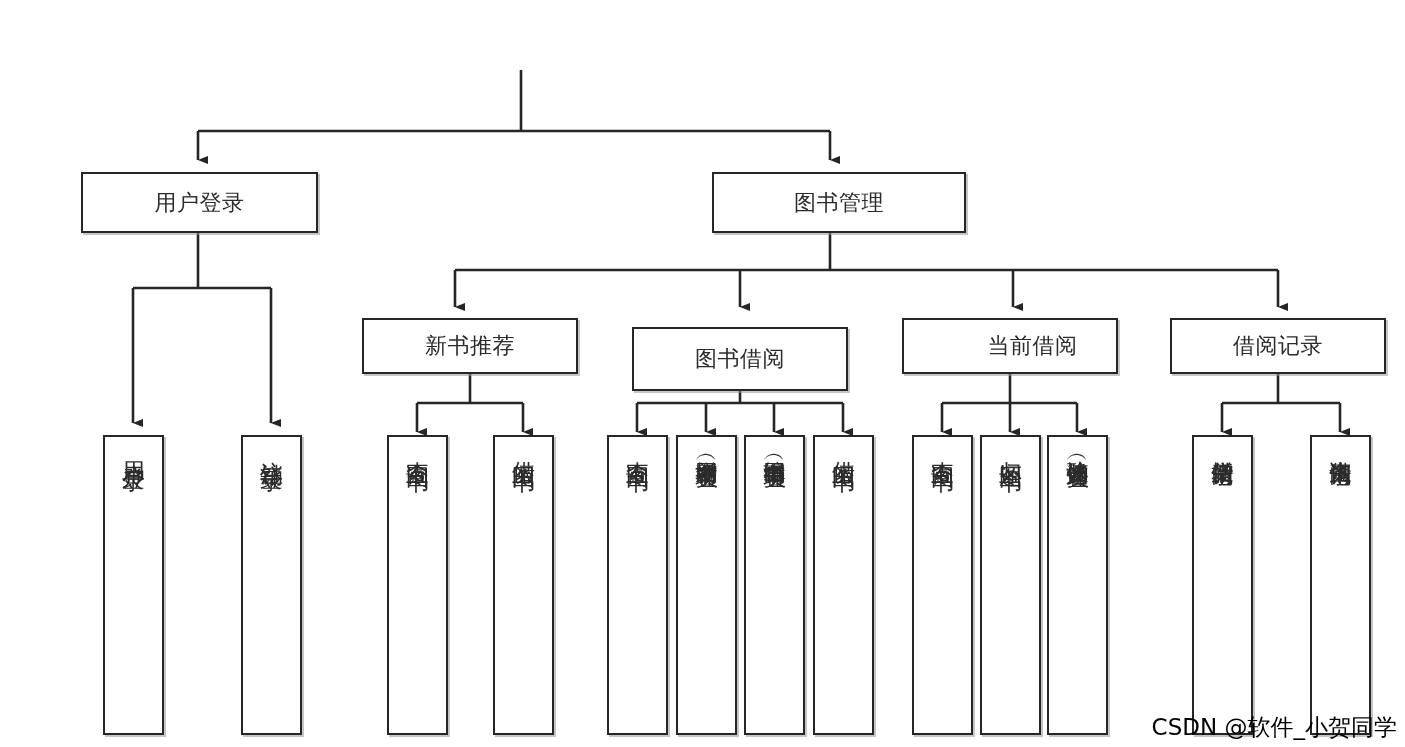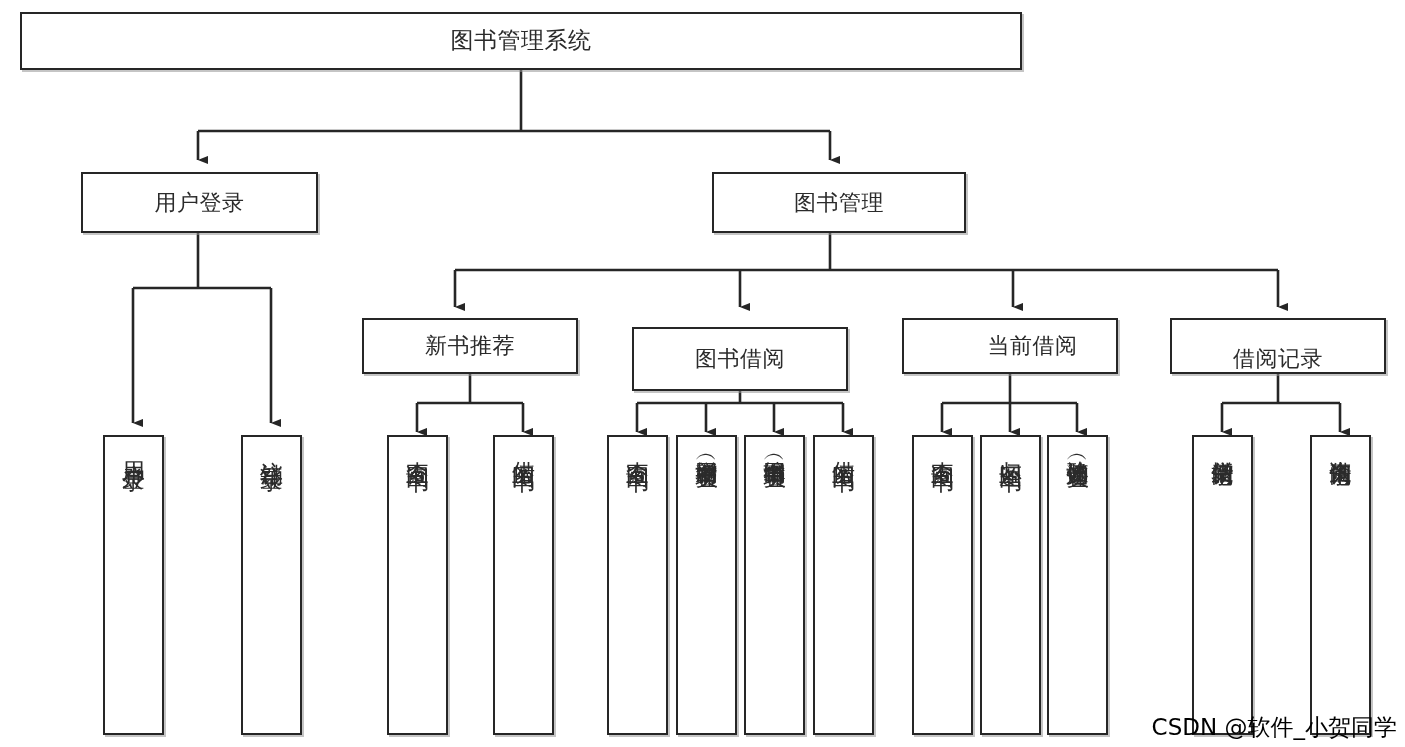--- a/index.html
+++ b/index.html
@@ -129,41 +129,38 @@
       <path d="M1010,403 L1010,432" marker-end="url(#arr)"></path>
       <path d="M1077,403 L1077,432" marker-end="url(#arr)"></path>
 
       <path d="M1278,374 L1278,403"></path>
       <path d="M1222,403 L1340,403"></path>
       <path d="M1222,403 L1222,432" marker-end="url(#arr)"></path>
       <path d="M1340,403 L1340,432" marker-end="url(#arr)"></path>
     </g>
   </svg>
 
-  <div class="node horiz root" style="left:20px; top:12px; width:1002px; height:58px;">
-    <span class="label">图书管理系统</span>
-  </div>
 
   <div class="node horiz" style="left:81px; top:172px; width:237px; height:61px;">
     <span class="label">用户登录</span>
   </div>
   <div class="node horiz" style="left:712px; top:172px; width:254px; height:61px;">
     <span class="label">图书管理</span>
   </div>
 
   <div class="node horiz" style="left:362px; top:318px; width:216px; height:56px;">
     <span class="label">新书推荐</span>
   </div>
   <div class="node horiz" style="left:632px; top:318px; width:216px; height:64px;margin-top:9px;">
     <span class="label">图书借阅</span>
   </div>
   <div class="node horiz" style="left:902px; top:318px; width:216px; height:56px;padding-left:45px;">
     <span class="label">当前借阅</span>
   </div>
-  <div class="node horiz" style="left:1170px; top:318px; width:216px; height:56px;align-items:flex-end;">
+  <div class="node horiz" style="left:1170px; top:318px; width:216px; height:56px;">
     <span class="label">借阅记录</span>
   </div>
 
   <div class="node vert" style="left:103px; top:435px; width:61px; height:300px;">
     <span class="label">用户登录</span>
   </div>
   <div class="node vert" style="left:241px; top:435px; width:61px; height:300px;">
     <span class="label">注销登录</span>
   </div>
 

